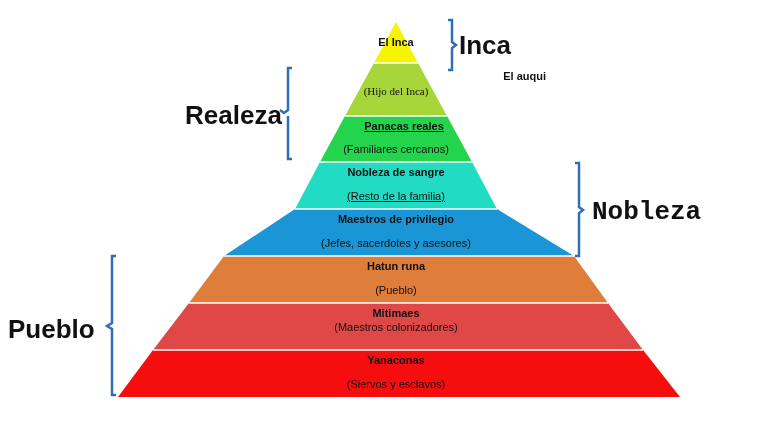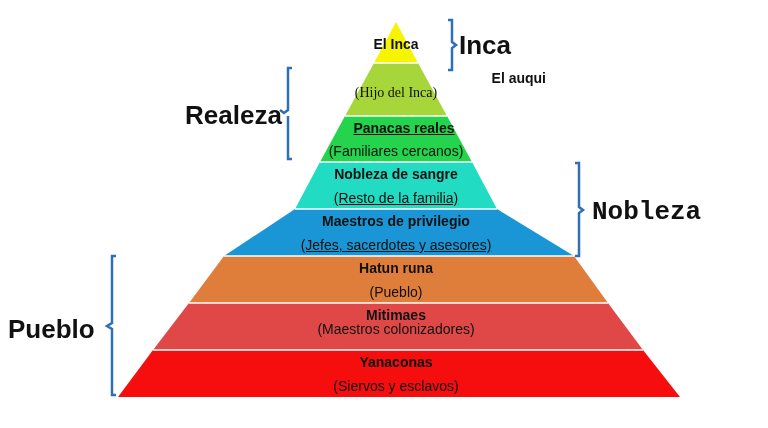--- a/index.html
+++ b/index.html
@@ -1,18 +1,18 @@
 <!DOCTYPE html>
 <html><head>
 <meta charset="utf-8">
 <style>
   html,body{margin:0;padding:0;background:#ffffff;}
   body{width:768px;height:428px;position:relative;overflow:hidden;font-family:"Liberation Sans",sans-serif;}
   #pyr{position:absolute;left:0;top:0;}
-  .lbl{position:absolute;width:300px;text-align:center;font-size:14px;color:#111;}
+  .lbl{position:absolute;width:300px;text-align:center;font-size:11px;color:#111;}
   .lbl.b{font-weight:bold;}
   .grp{position:absolute;font-weight:bold;font-size:26px;color:#111;}
 </style>
 </head>
 <body>
 
 <svg id="pyr" width="768" height="428">
   <polygon points="396,22 418,63 374,63" fill="#f6f400"></polygon>
   <polygon points="374,63 418,63 447,116 345,116" fill="#a6d63a"></polygon>
   <polygon points="345,116 447,116 472,162 320,162" fill="#23d44c"></polygon>
@@ -39,21 +39,21 @@
 </svg>
 
 <div class="lbl b" style="left:246px;top:36px;">El Inca</div>
 <div class="lbl b" style="left:246px;top:70px;text-align:right;">El auqui</div>
 <div class="lbl" style="left:246px;top:85px;font-family:Liberation Serif, serif;">(Hijo del Inca)</div>
 <div class="lbl b" style="left:254px;top:120px;text-decoration:underline;">Panacas reales</div>
 <div class="lbl" style="left:246px;top:143px;">(Familiares cercanos)</div>
 <div class="lbl b" style="left:246px;top:166px;">Nobleza de sangre</div>
 <div class="lbl" style="left:246px;top:190px;text-decoration:underline;">(Resto de la familia)</div>
 <div class="lbl b" style="left:246px;top:213px;">Maestros de privilegio</div>
-<div class="lbl" style="left:246px;top:237px;text-decoration:underline;">(Jefes, sacerdotes y asesores)</div>
+<div class="lbl" style="left:246px;top:237px;">(Jefes, sacerdotes y asesores)</div>
 <div class="lbl b" style="left:246px;top:260px;">Hatun runa</div>
 <div class="lbl" style="left:246px;top:284px;">(Pueblo)</div>
 <div class="lbl b" style="left:246px;top:307px;">Mitimaes</div>
 <div class="lbl" style="left:246px;top:321px;">(Maestros colonizadores)</div>
 <div class="lbl b" style="left:246px;top:354px;">Yanaconas</div>
 <div class="lbl" style="left:246px;top:378px;">(Siervos y esclavos)</div>
 
 <div class="grp" style="left:459px;top:30px;">Inca</div>
 <div class="grp" style="left:185px;top:100px;">Realeza</div>
 <div class="grp" style="left:592px;top:197px;font-family:Liberation Mono, monospace;">Nobleza</div>

